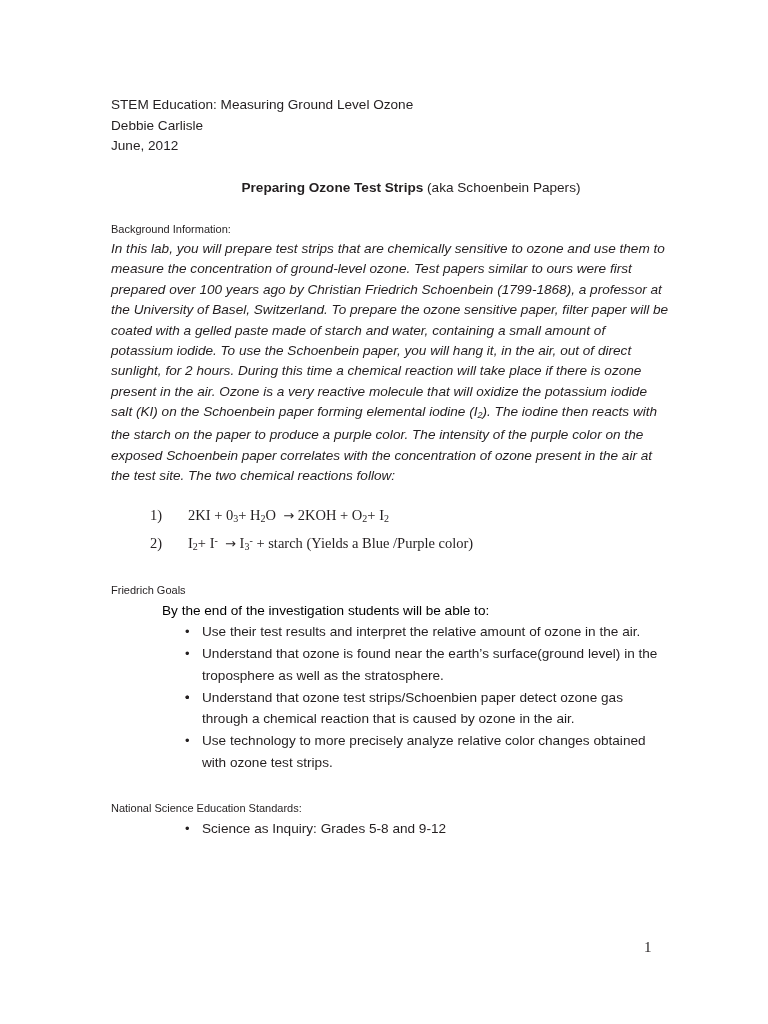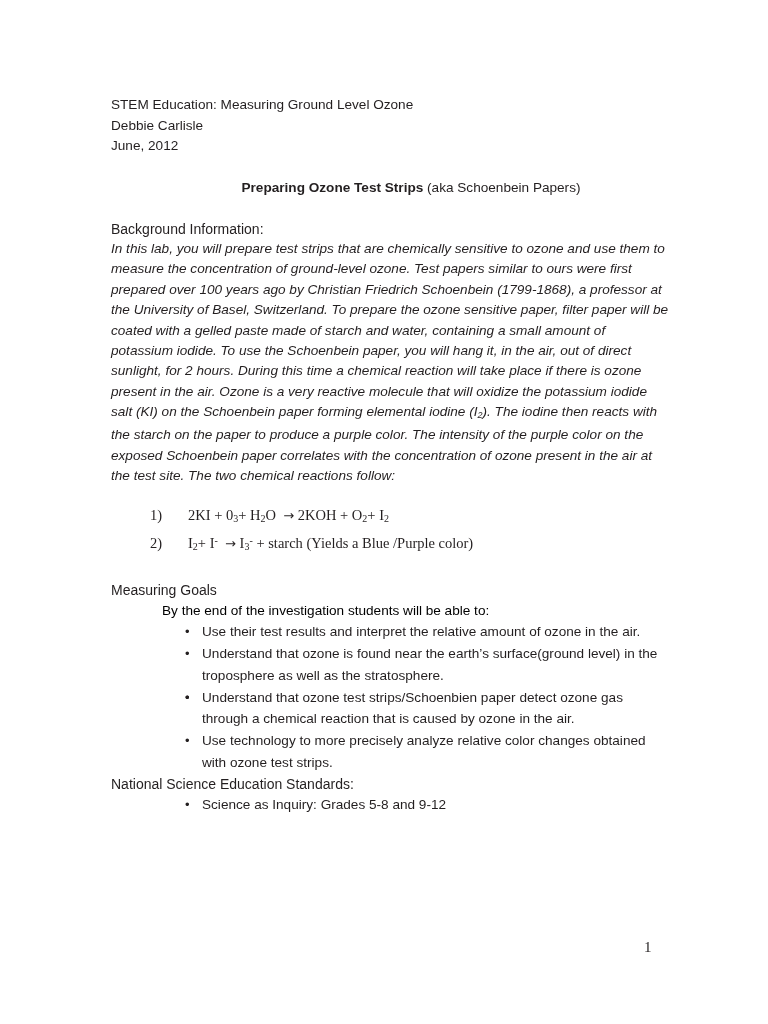--- a/index.html
+++ b/index.html
@@ -39,21 +39,21 @@
     color: #231f20;
     padding-right: 6px;
   }
   .doc-title b {
     font-weight: bold;
     margin-left: 48px;
   }
 
   
   .sec-head {
-    font-size: 14px;
+    font-size: 11px;
     line-height: 20.5px;
     color: #231f20;
   }
   .sec-head.spaced { margin-top: 21px; }
 
   
   .body-italic {
     font-size: 13.6px;
     line-height: 20.4px;
     font-style: italic;
@@ -117,21 +117,21 @@
   }
   ul.bullets li .dot {
     position: absolute;
     left: 0;
     top: 0;
     font-size: 13px;
     line-height: 21.8px;
   }
 
   .block-gap-learning { margin-top: 22px; }
-  .block-gap-std { }
+  .block-gap-std { margin-top: 24px; }
 
   
   .page-number {
     position: absolute;
     left: 644px;
     top: 939px;
     font-family: "Liberation Serif", serif;
     font-size: 15px;
     color: #231f20;
   }
@@ -157,21 +157,21 @@
       <div class="eq-row">
         <span class="eq-num">1)</span>
         <span class="eq-body"><span>2KI + 0</span><sub>3</sub><span>+ H</span><sub>2</sub><span>O</span>&nbsp; <span class="arrow">→</span> <span>2KOH + O</span><sub>2</sub><span>+ I</span><sub>2</sub></span>
       </div>
       <div class="eq-row">
         <span class="eq-num">2)</span>
         <span class="eq-body"><span>I</span><sub>2</sub><span>+ I</span><sup>-</sup>&nbsp; <span class="arrow">→</span> <span>I</span><sub>3</sub><sup>-</sup> <span>+ starch</span> <span>(Yields a Blue /Purple color)</span></span>
       </div>
     </div>
 
-    <div class="sec-head block-gap-learning">Measuring Goals</div>
+    <div class="sec-head block-gap-learning">Friedrich Goals</div>
     <div class="sub-line">By the end of the investigation students will be able to:</div>
     <ul class="bullets">
       <li><span class="dot">•</span><span>Use their test results and interpret the relative amount of ozone in the air.</span></li>
       <li><span class="dot">•</span><span>Understand that ozone is found near the earth’s surface(ground level) in the troposphere as well as the stratosphere.</span></li>
       <li><span class="dot">•</span></li>
       <li><span class="dot">•</span><span>Understand that ozone test strips/Schoenbien paper detect ozone gas through a chemical reaction that is caused by ozone in the air.</span></li>
       <li><span class="dot">•</span><span>Use technology to more precisely analyze relative color changes obtained with ozone test strips.</span></li>
     </ul>
 
     <div class="sec-head block-gap-std">National Science Education Standards:</div>

